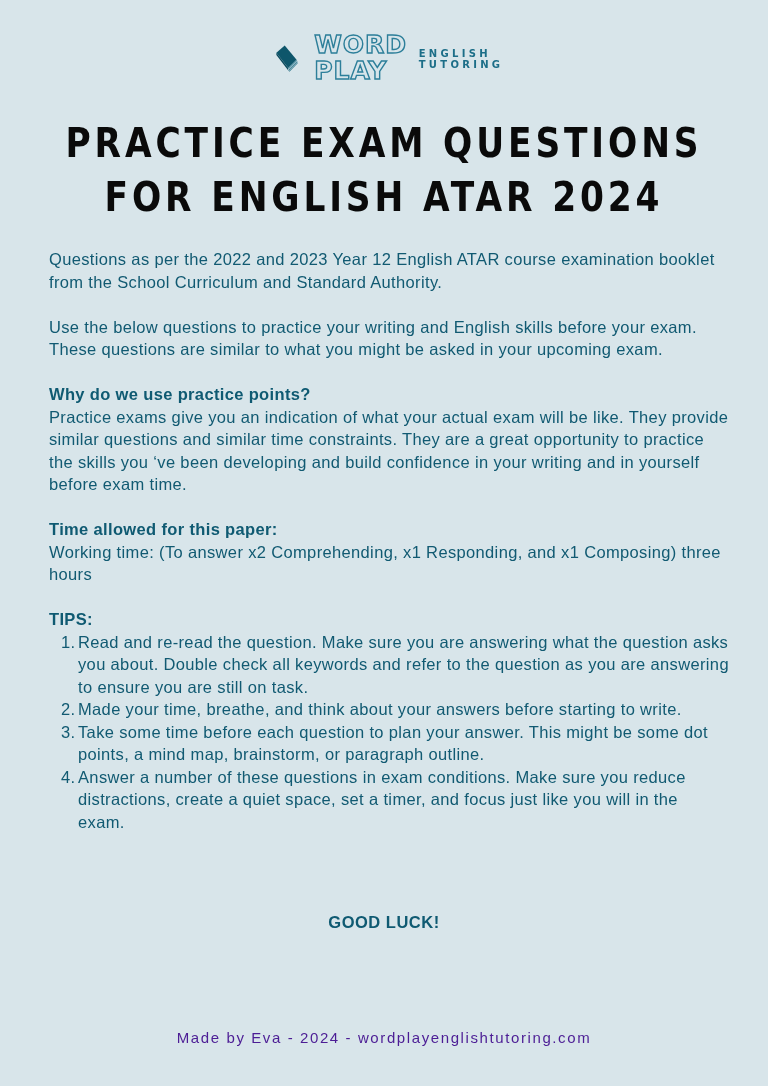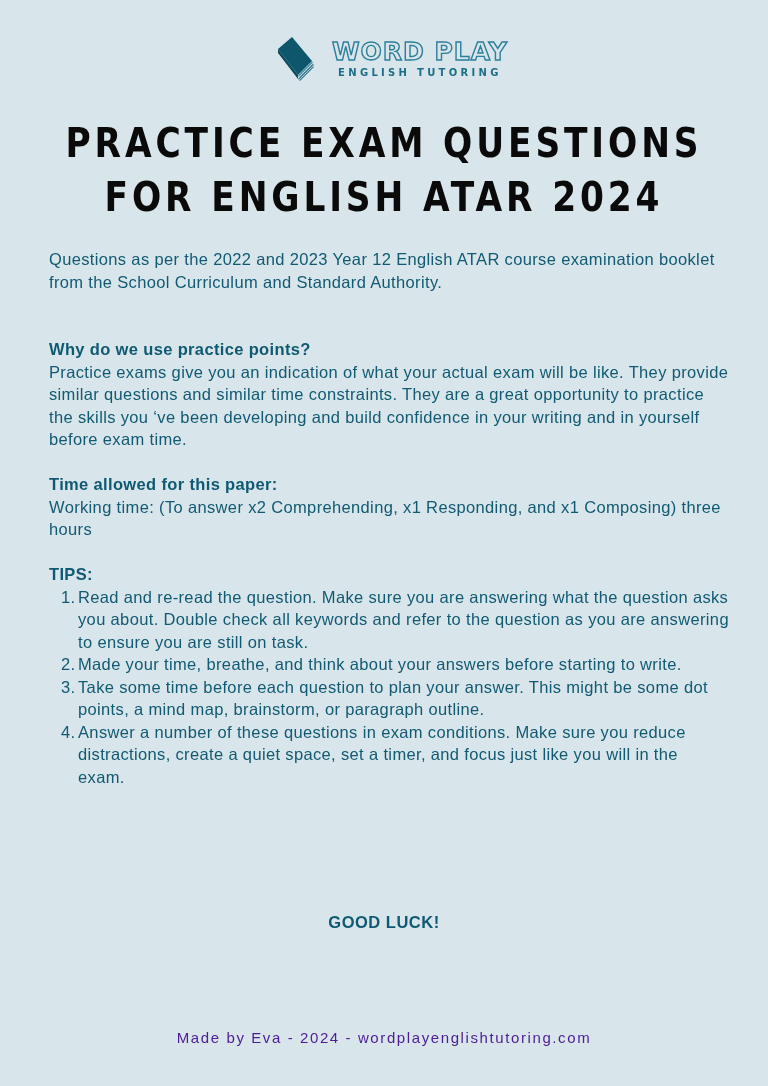--- a/index.html
+++ b/index.html
@@ -25,21 +25,21 @@
       align-items: center;
     }
     .logo-book {
       width: 44px;
       height: 46px;
       margin-left: 20px;
       margin-right: 14px;
     }
     .logo-text {
       display: flex;
-      flex-direction: column;
+      flex-direction: row;
       align-items: center;
       justify-content: space-between;
     }
     .logo-title {
       font-family: "DejaVu Sans", sans-serif;
       font-size: 25px;
       font-weight: bold;
       letter-spacing: 1px;
       color: transparent;
       -webkit-text-stroke: 1.4px #2d7f9a;
@@ -144,20 +144,21 @@
 </div>
 
 <h1 class="title" style="margin:0;">
   <div>PRACTICE EXAM QUESTIONS</div>
   <div>FOR ENGLISH ATAR 2024</div>
 </h1>
 
 <div class="content">
   <p>Questions as per the 2022 and 2023 Year 12 English ATAR course examination booklet from the School Curriculum and Standard Authority.</p>
   <div class="gap"></div>
+  <p>Use the below questions to practice your writing and English skills before your exam. These questions are similar to what you might be asked in your upcoming exam.</p>
   <div class="gap"></div>
 
   <p class="bold">Why do we use practice points?</p>
   <p>Practice exams give you an indication of what your actual exam will be like. They provide similar questions and similar time constraints. They are a great opportunity to practice the skills you ‘ve been developing and build confidence in your writing and in yourself before exam time.</p>
   <div class="gap"></div>
 
   <p class="bold">Time allowed for this paper:</p>
   <p>Working time: (To answer x2 Comprehending, x1 Responding, and x1 Composing) three hours</p>
   <div class="gap"></div>
 

